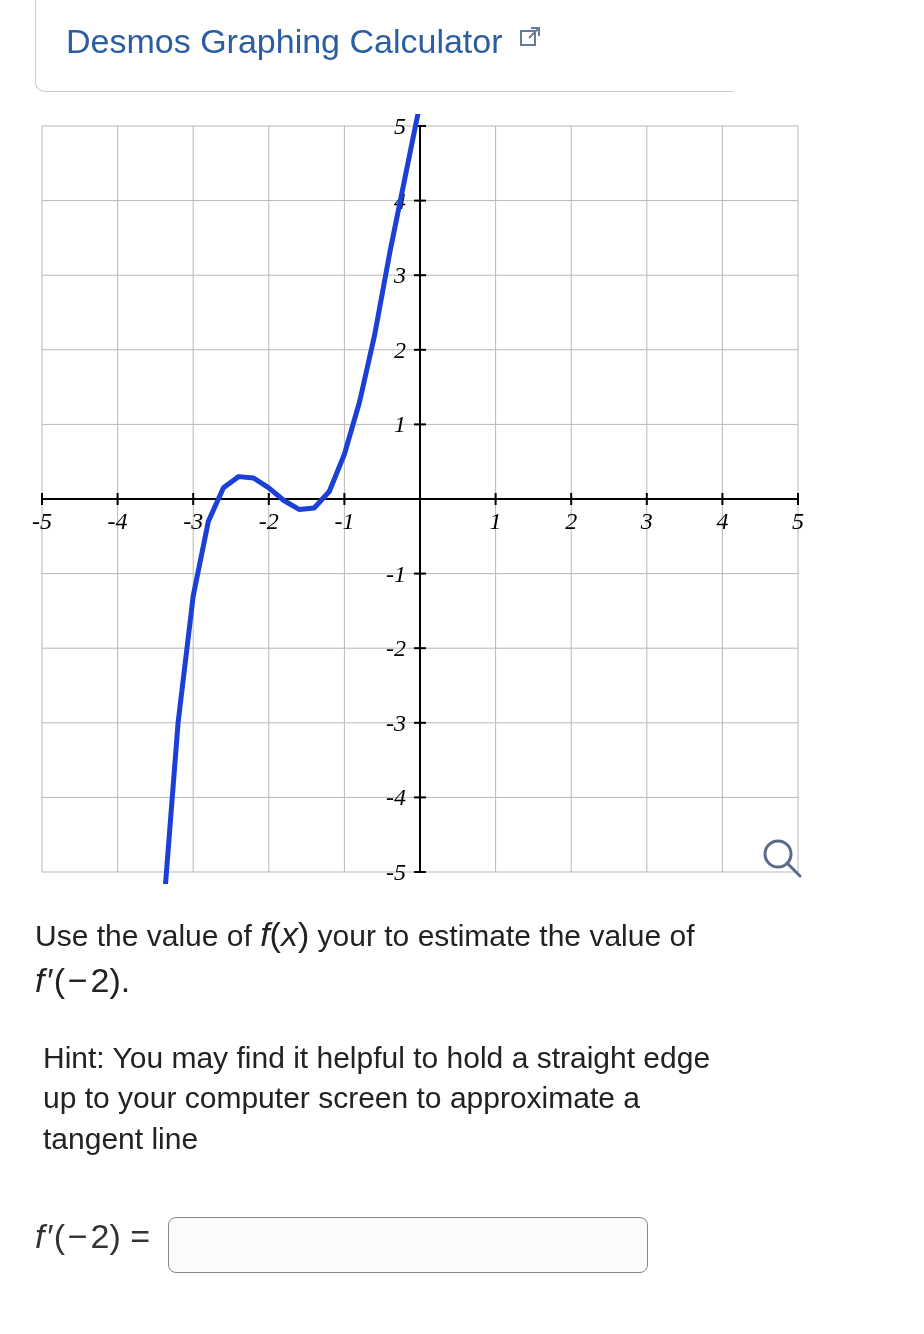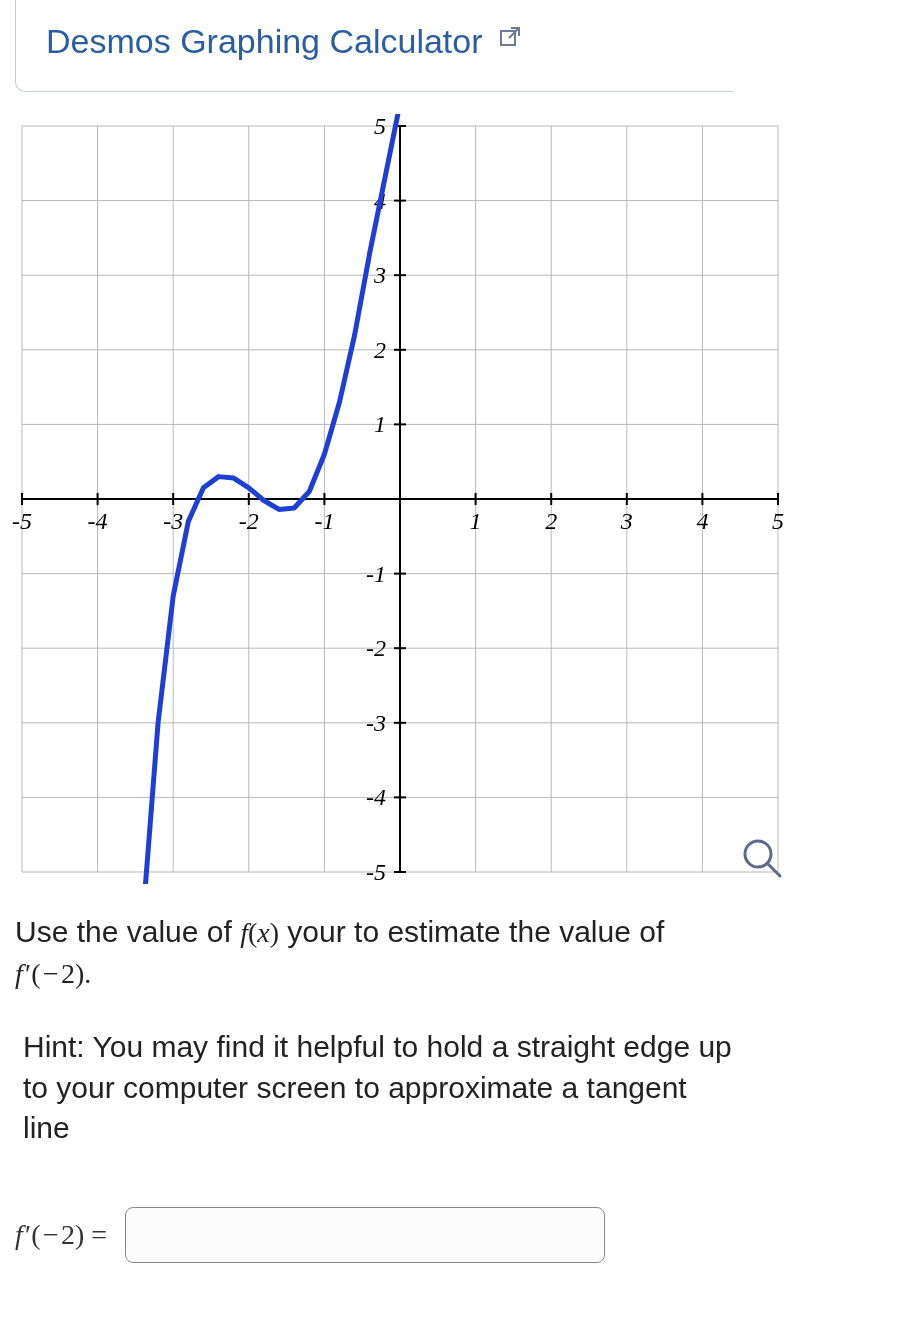--- a/index.html
+++ b/index.html
@@ -4,20 +4,21 @@
 <style>
   * { box-sizing: border-box; }
   body {
     margin: 0;
     font-family: Verdana, Geneva, sans-serif;
     background: #ffffff;
     color: #333;
   }
   .container {
     width: 733px;
+    padding-left: 20px;
   }
   .link-box {
     border: 1px solid #c5cdd8;
     border-top: none;
     border-right: none;
     border-radius: 0 0 0 10px;
     padding: 18px 30px 30px 30px;
     margin-left: 15px;
   }
   .link-box a {
@@ -52,27 +53,27 @@
   }
   .hint {
     margin-top: 34px;
     margin-left: 23px;
     font-size: 30px;
     line-height: 1.35;
     color: #222;
   }
   .answer-row {
     display: flex;
-    align-items: center;
+    align-items: flex-start;
     margin-top: 58px;
     margin-left: 15px;
   }
   .math {
-    font-family: Liberation Serif, serif;
-    font-size: 28px;
+    font-family: Liberation Sans, sans-serif;
+    font-size: 34px;
   }
   .math-it { font-style: italic; }
   .answer-input {
     margin-left: 18px;
     width: 480px;
     height: 56px;
     font-size: 26px;
     padding: 4px 10px;
     border: 1px solid #888;
     border-radius: 8px;

